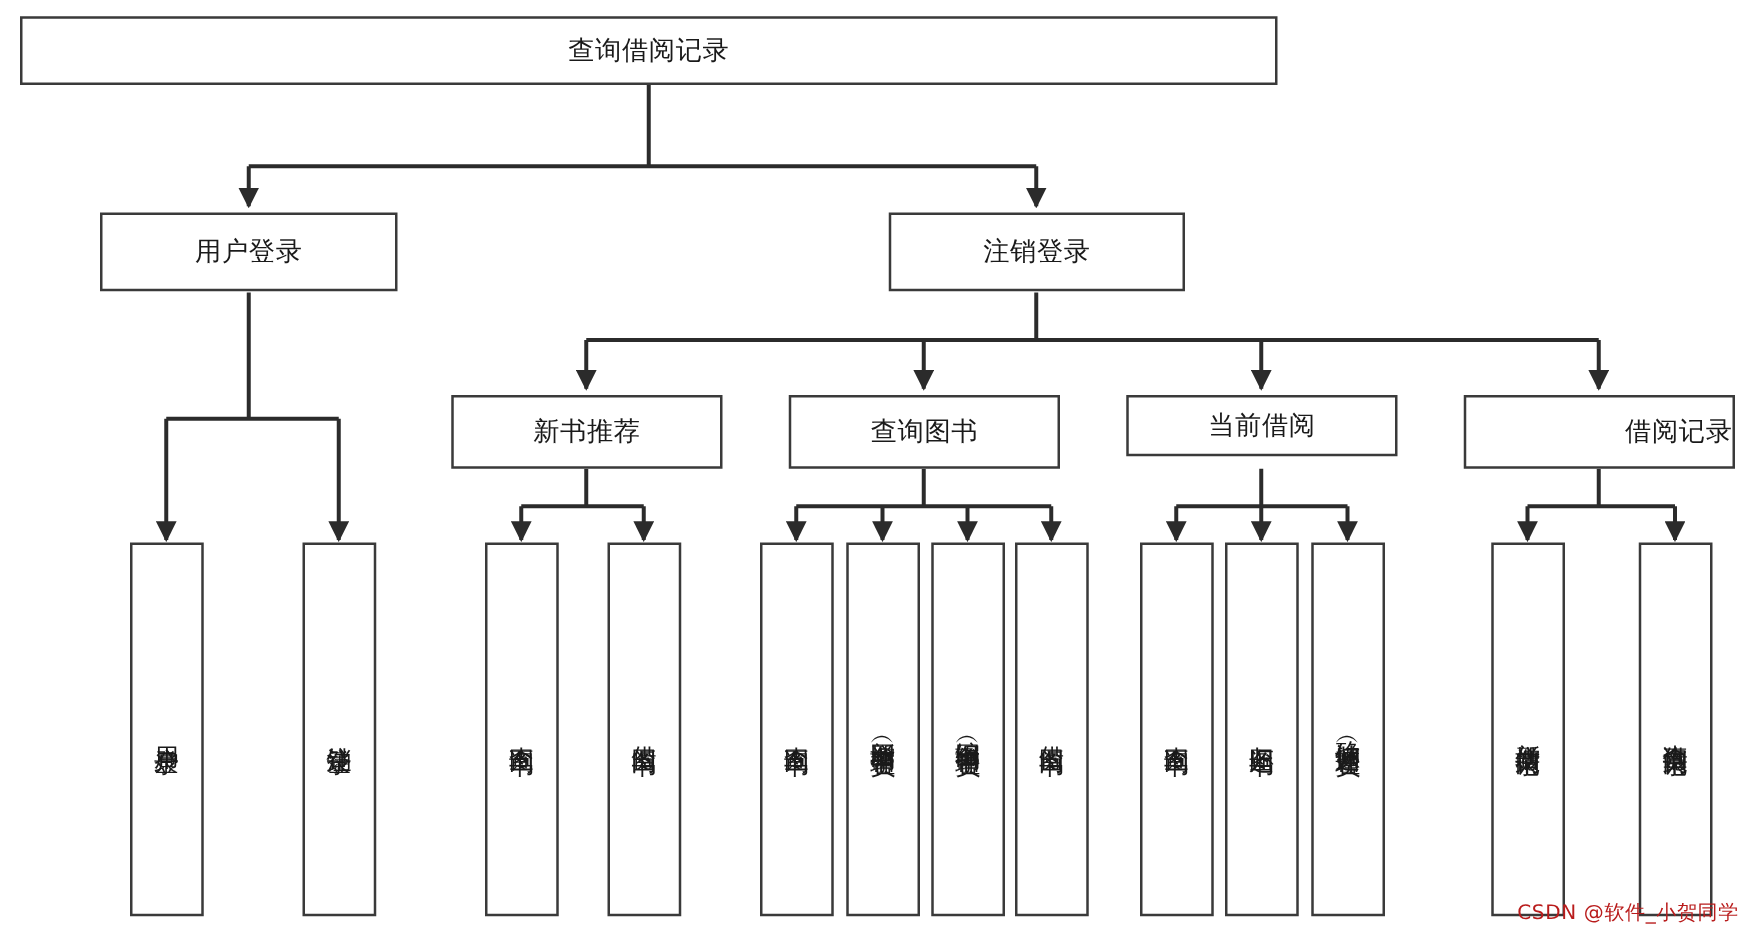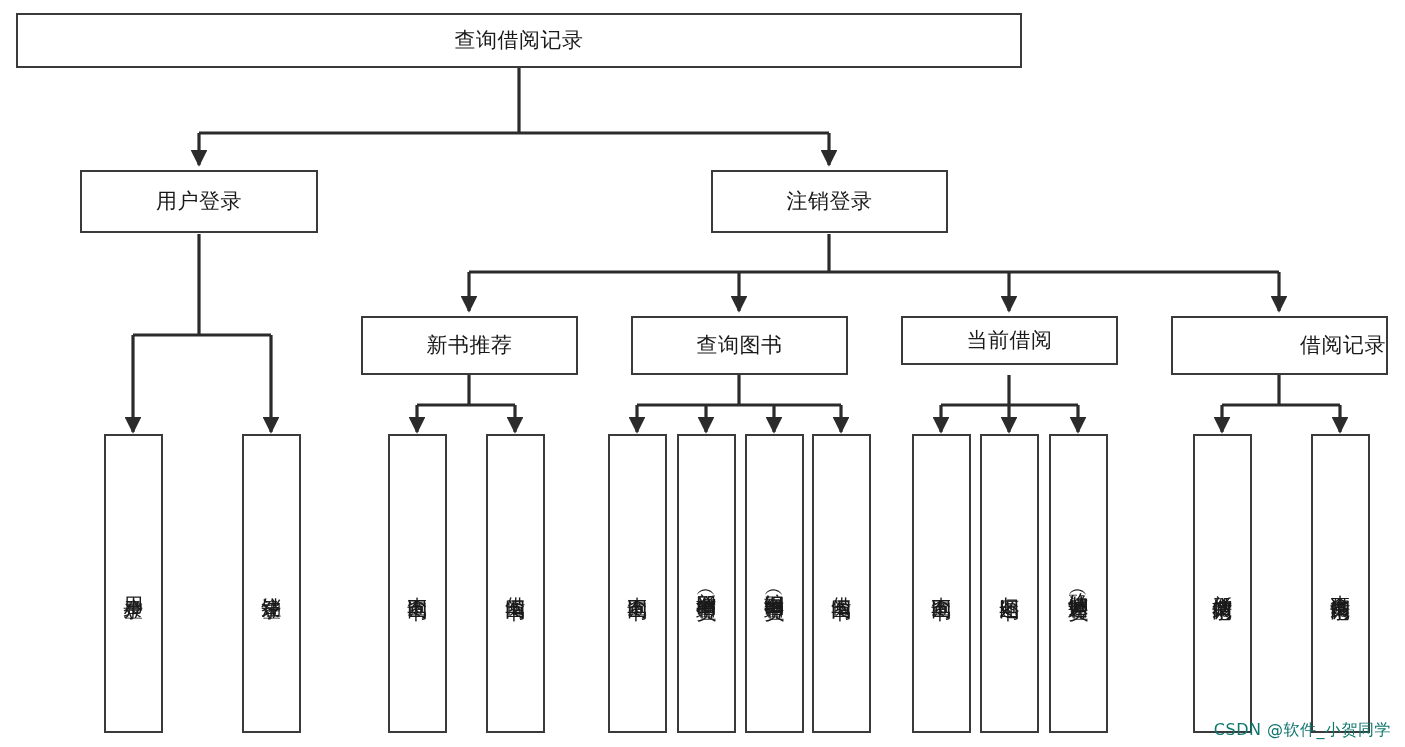--- a/index.html
+++ b/index.html
@@ -56,21 +56,21 @@
     font-size: 20px;
     line-height: 1.12;
     letter-spacing: 1.5px;
     white-space: nowrap;
   }
   #watermark {
     position: absolute;
     right: 14px;
     bottom: 6px;
     font-size: 16px;
-    color: #0f766e;
+    color: #b91c1c;
     letter-spacing: 0.5px;
     white-space: nowrap;
     pointer-events: none;
   }
 </style>
 </head>
 <body>
 
 <div id="canvas">
 

